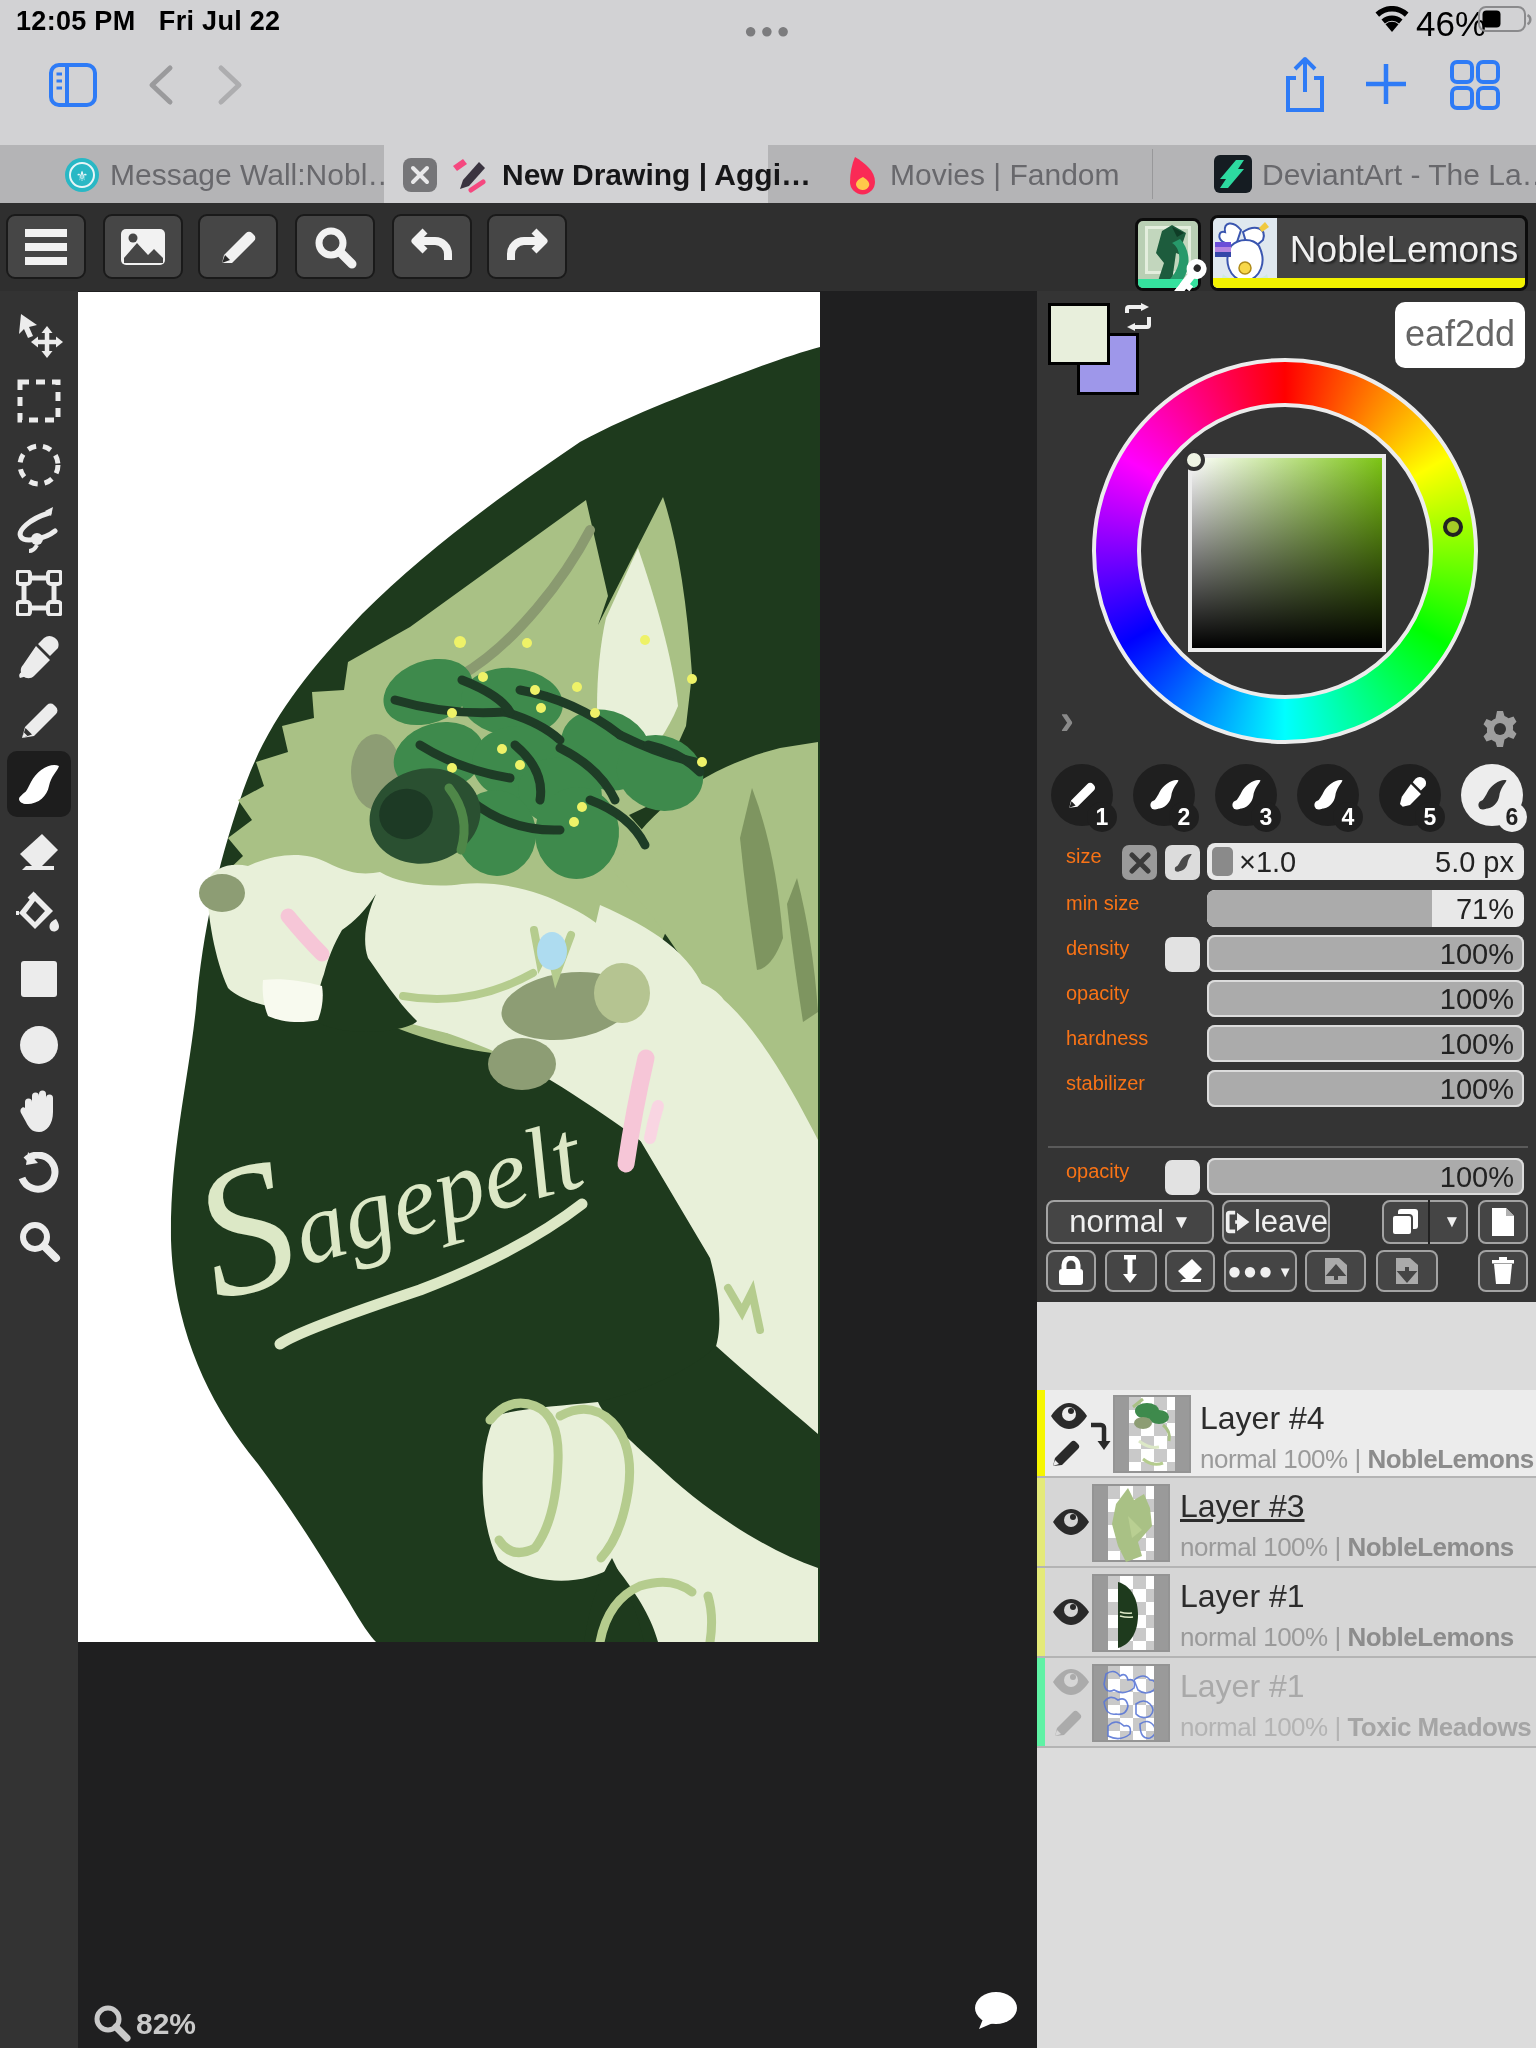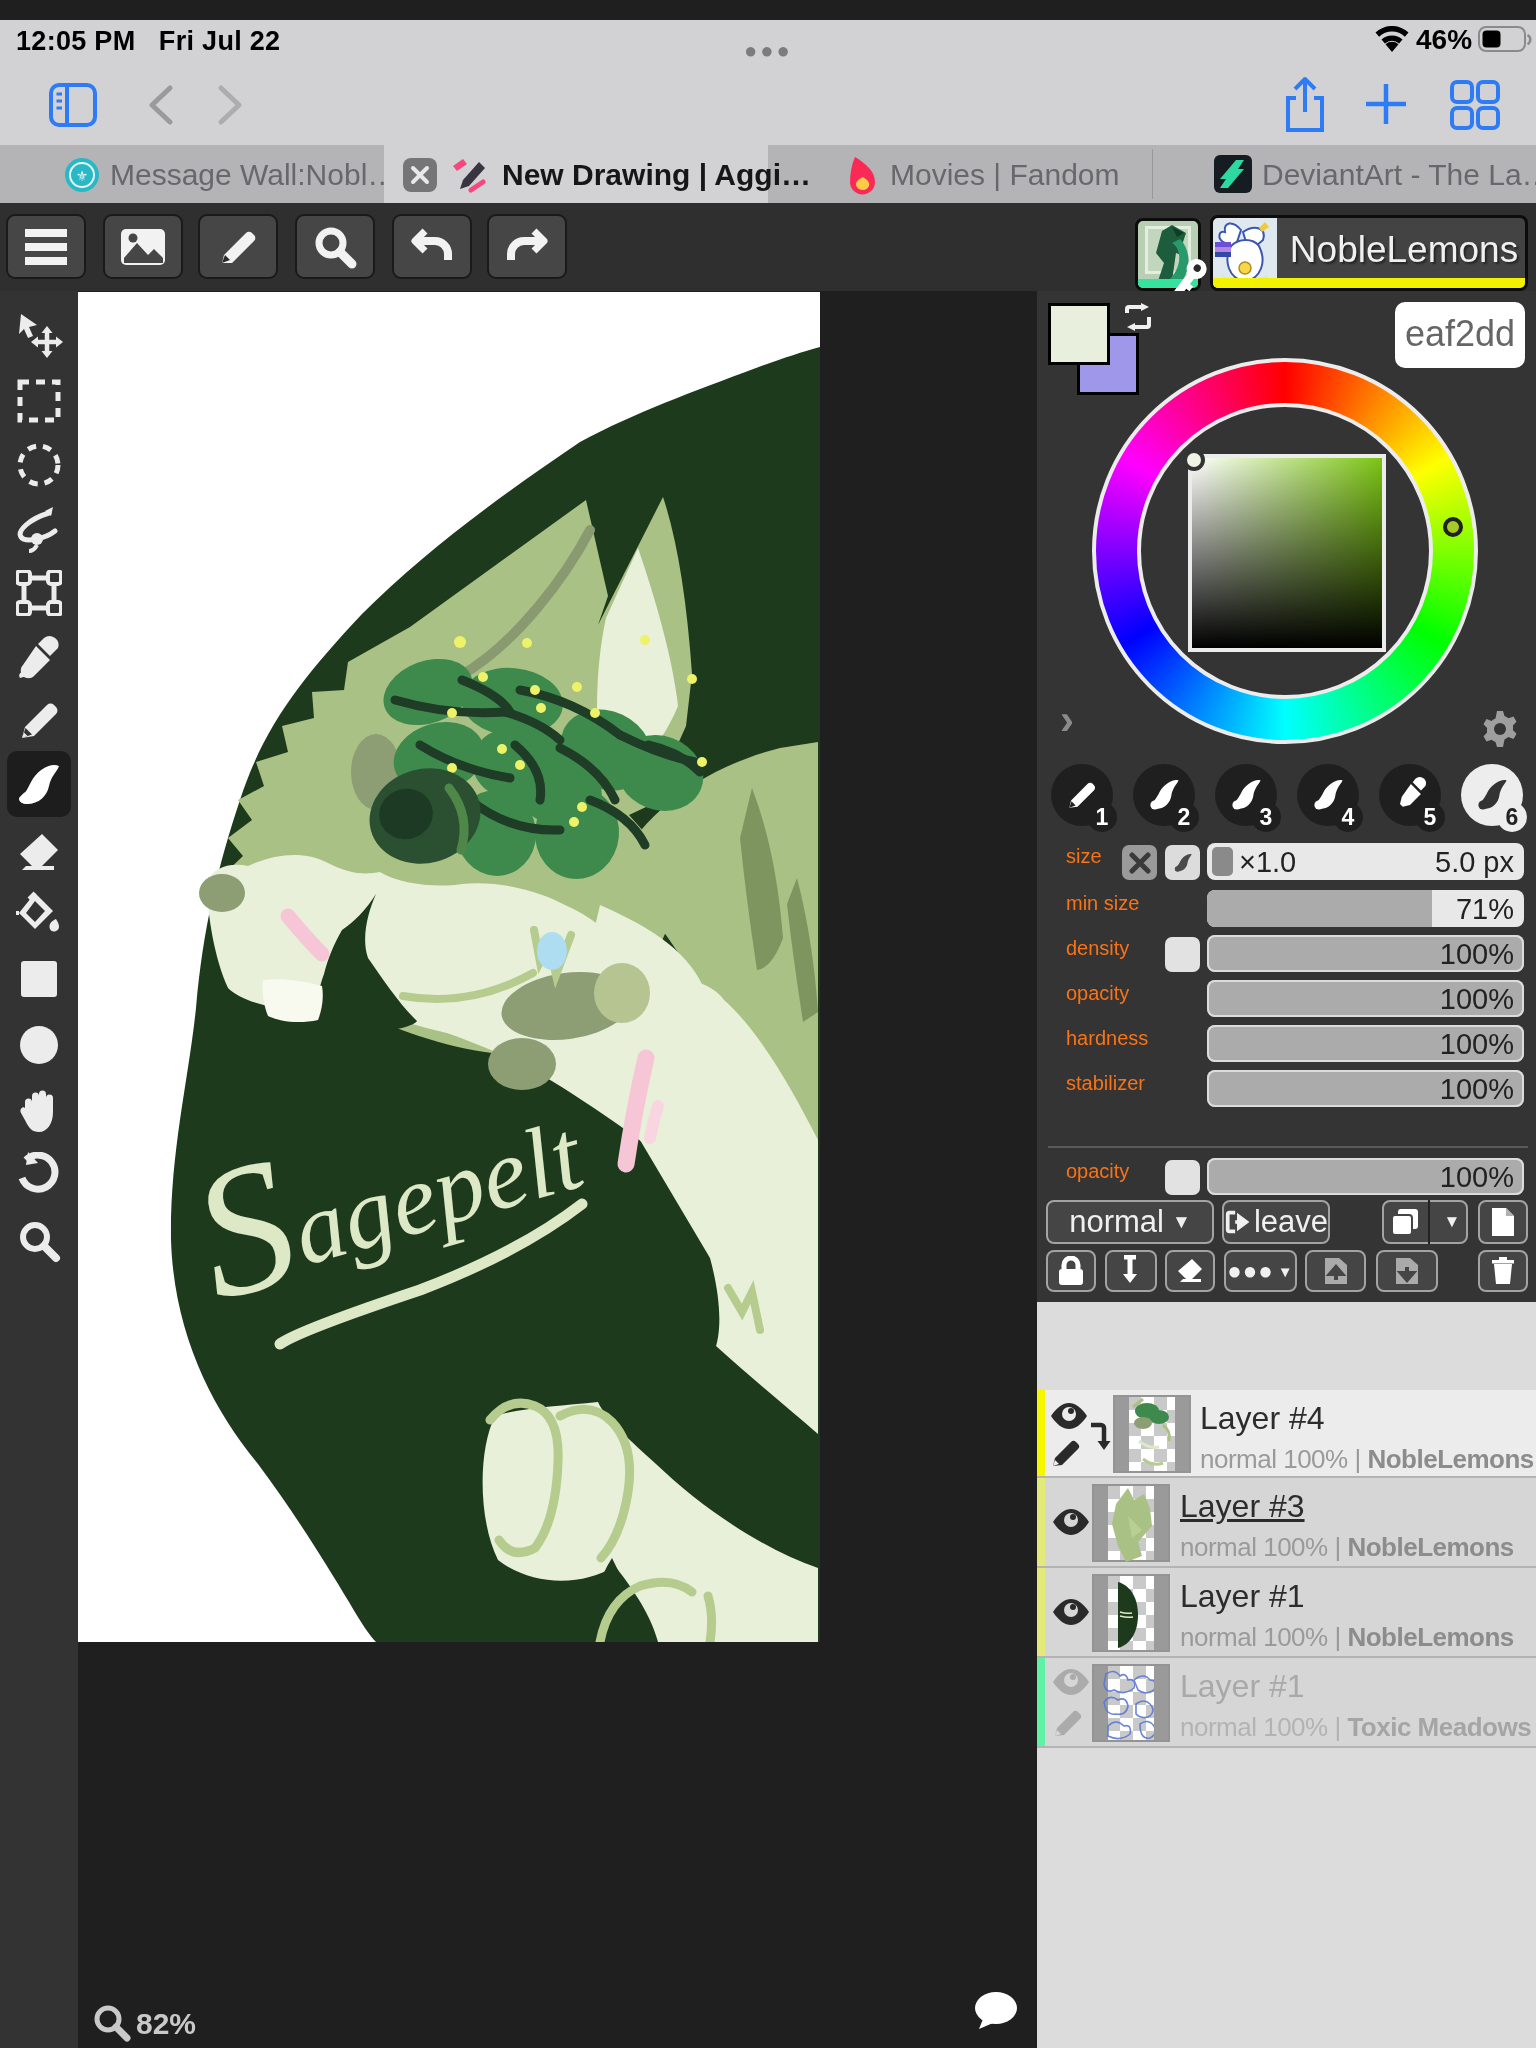--- a/index.html
+++ b/index.html
@@ -1,24 +1,24 @@
 <!DOCTYPE html>
 <html><head>
 <meta charset="utf-8">
 <style>
   * { margin:0; padding:0; box-sizing:border-box; }
   html,body { width:1536px; height:2048px; overflow:hidden; }
   body { font-family:"Liberation Sans", sans-serif; position:relative; background:#1f1f20; }
   .abs { position:absolute; }
 
   
-  #chrome { position:absolute; left:0; top:0; width:1536px; height:145px; background:#d2d2d4;margin-top:20px; }
+  #chrome { position:absolute; left:0; top:0; width:1536px; height:145px; background:#d2d2d4; }
   #statustext { position:absolute; left:16px; top:6px; font-size:27px; font-weight:600; color:#000; letter-spacing:.3px;}
   #dots { position:absolute; left:744px; top:18px; color:#7c7c7e; font-size:22px; letter-spacing:3px; }
-  #pct { position:absolute; left:1416px; top:4px; font-size:28px; font-weight:700; color:#000; }
+  #pct { position:absolute; left:1416px; top:4px; font-size:35px; font-weight:400; color:#000; }
   #urlbar { position:absolute; left:305px; top:48px; width:928px; height:70px; background:#c3c3c6; border-radius:20px; }
   #aa { position:absolute; left:23px; top:16px; color:#111; font-size:25px; }
   #aa b { font-size:36px; font-weight:400; }
   #urltext { position:absolute; left:0; top:15px; width:100%; text-align:center; font-size:34px; color:#111; letter-spacing:.5px; text-indent:-34px;}
 
   
   #tabbar { position:absolute; left:0; top:145px; width:1536px; height:58px; background:#b4b4b6; }
   .tab { position:absolute; top:0; height:58px; }
   .tab .tt { position:absolute; top:13px; font-size:30px; color:#68686c; white-space:nowrap; }
   #tab2 { left:384px; width:384px; background:#d2d2d4; }

